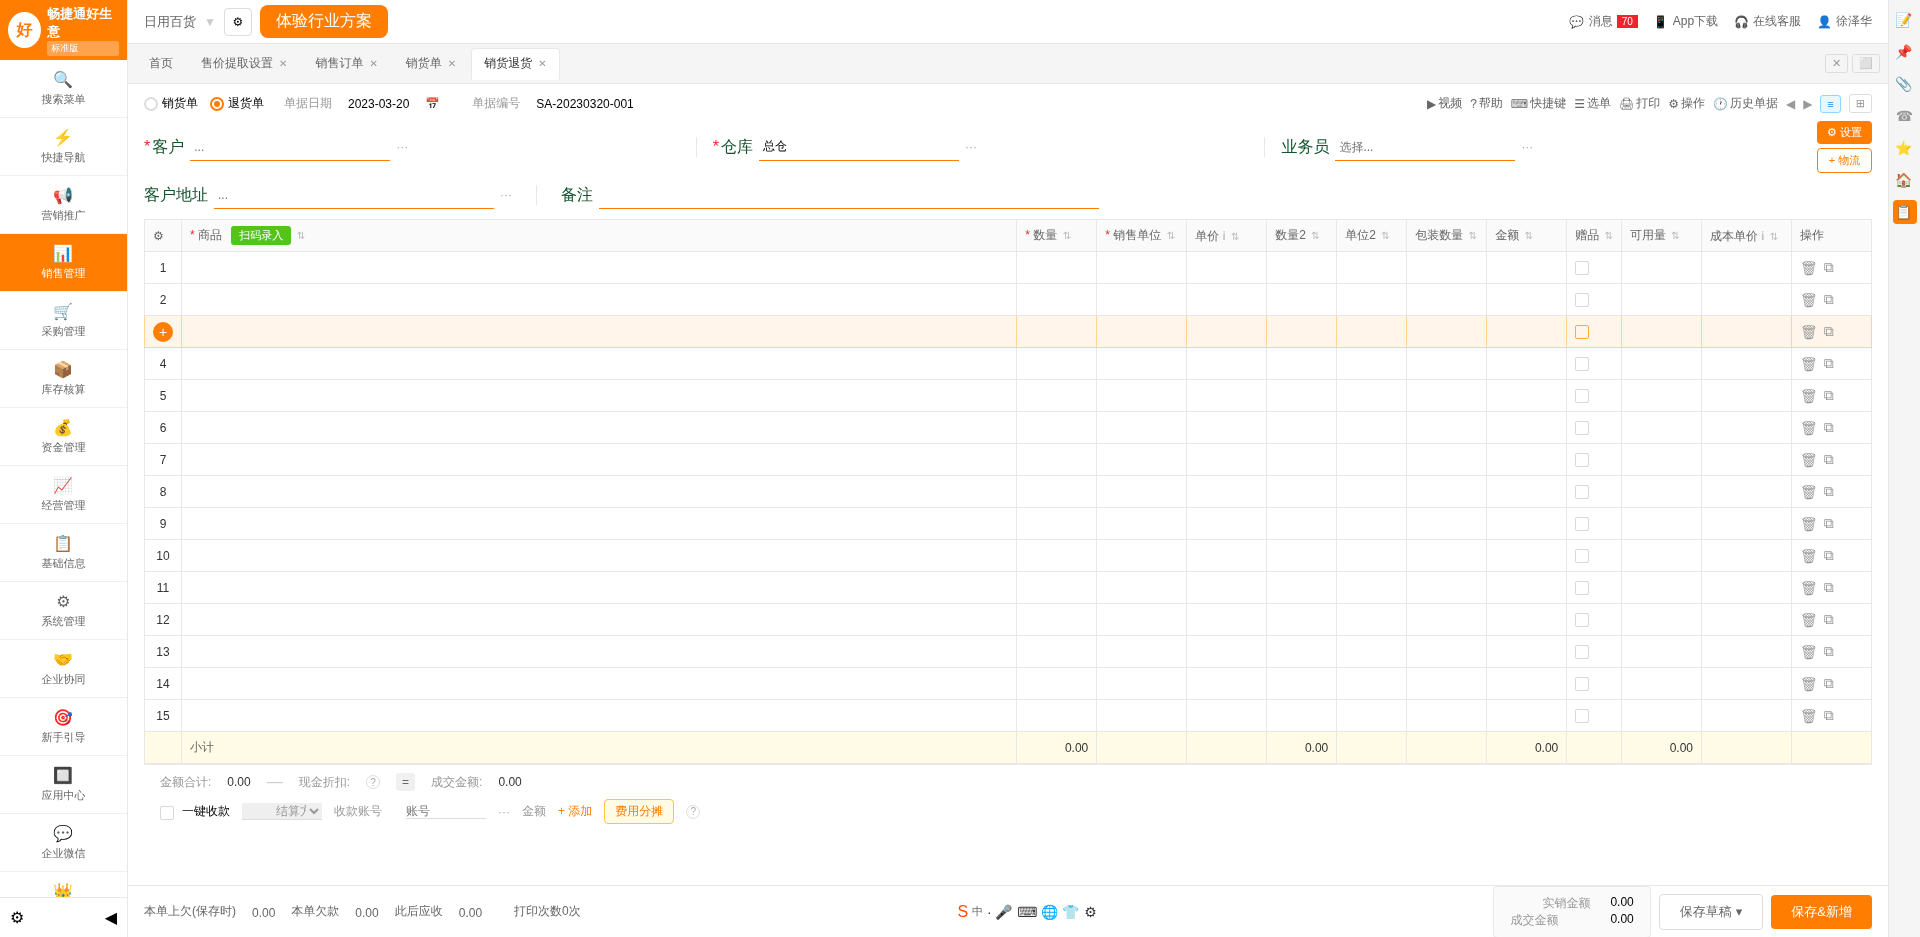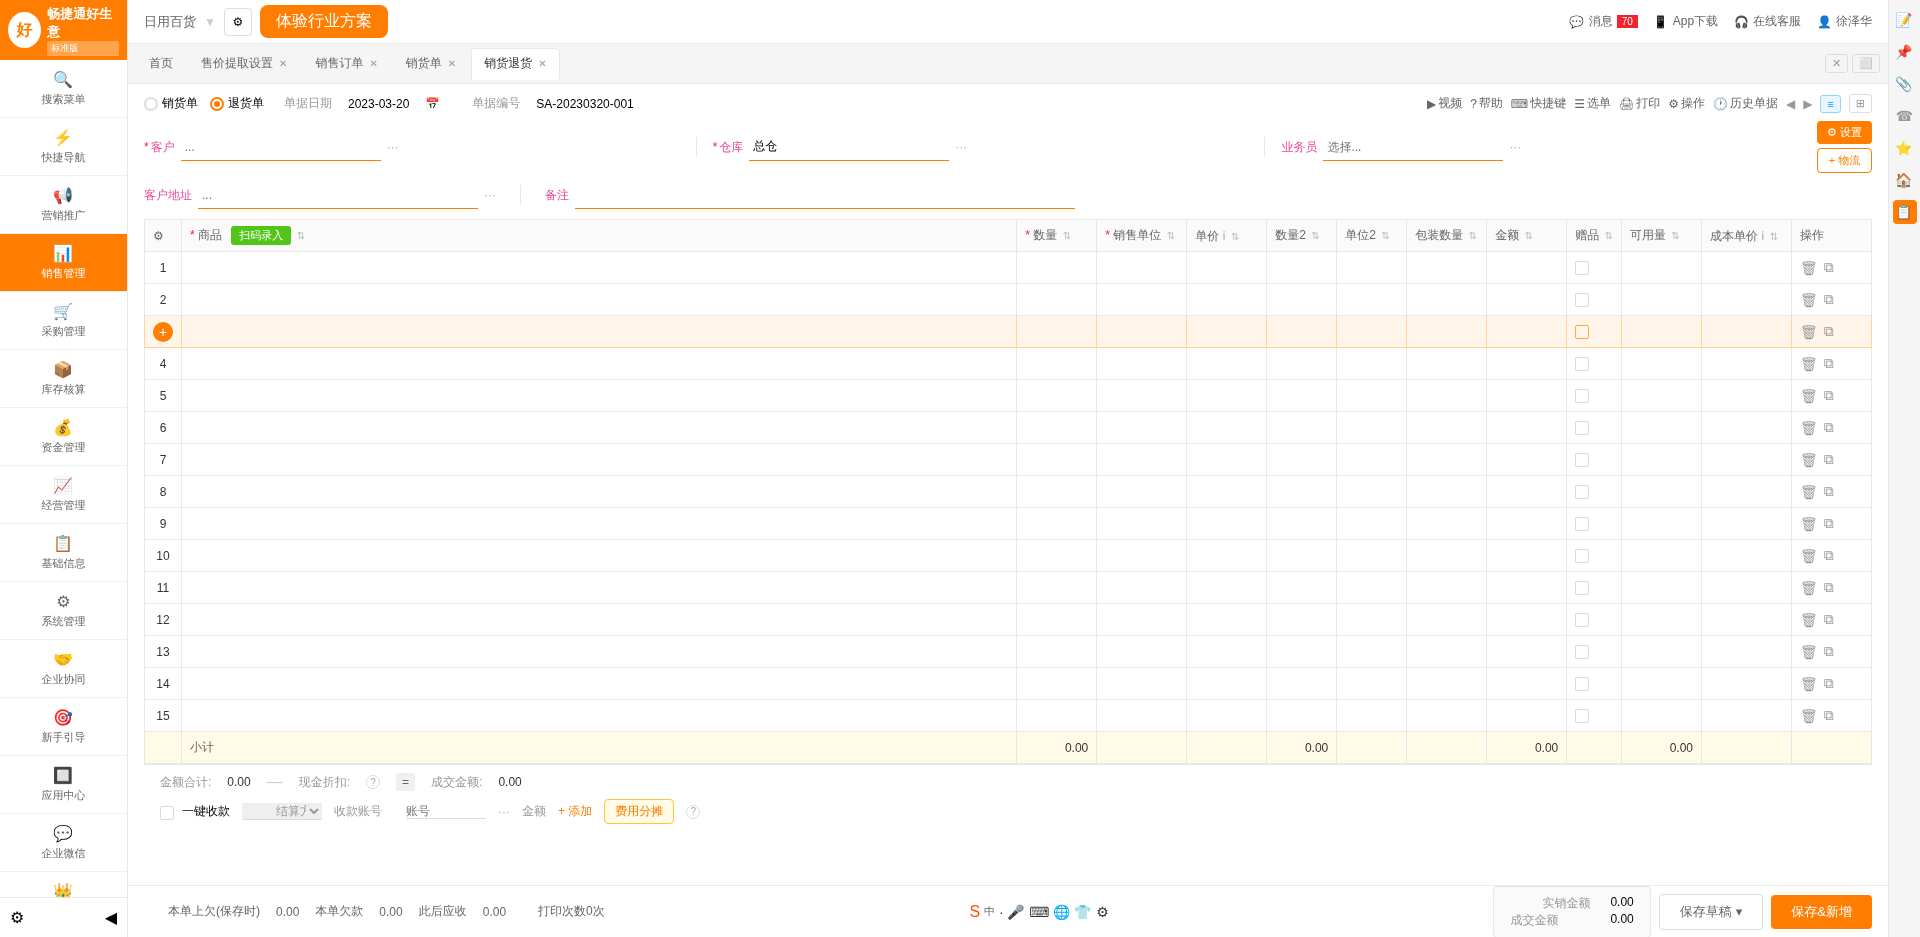--- a/index.html
+++ b/index.html
@@ -43,21 +43,21 @@
     .radio-group { display: flex; align-items: center; gap: 12px; }
     .radio-item { display: flex; align-items: center; gap: 4px; cursor: pointer; }
     .radio-circle { width: 14px; height: 14px; border: 2px solid #ddd; border-radius: 50%; display: flex; align-items: center; justify-content: center; }
     .radio-circle.selected { border-color: #ff7d00; }
     .radio-circle.selected::after { content: ''; width: 6px; height: 6px; background: #ff7d00; border-radius: 50%; }
     
     .doc-info { display: flex; align-items: center; gap: 16px; font-size: 12px; }
     
     .toolbar-actions { display: flex; align-items: center; gap: 8px; font-size: 12px; color: #666; }
     .action-btn { display: flex; align-items: center; gap: 2px; cursor: pointer; }
-    .form-label { color: #ec4899; font-size: 12px; white-space: nowrap; }
+    .form-label { color: #14532d; font-size: 16px; white-space: nowrap; }
     .form-label.required::before { content: '*'; color: #f5222d; margin-right: 2px; }
     .form-input { width: 180px; height: 28px; border: none; border-bottom: 1px solid #ff7d00; outline: none; font-size: 12px; padding: 0 4px; }
     .side-btn { background: #ff7d00; color: white; border: none; padding: 4px 10px; border-radius: 4px; cursor: pointer; font-size: 11px; white-space: nowrap; }
     .side-btn.outline { background: white; color: #ff7d00; border: 1px solid #ff7d00; }
     
     
     .data-table { width: 100%; border-collapse: collapse; font-size: 12px; }
     .data-table th { background: #fafafa; border: 1px solid #e8e8e8; padding: 6px 8px; text-align: left; font-weight: normal; color: #666; white-space: nowrap; position: relative; }
     .data-table td { border: 1px solid #e8e8e8; padding: 4px 8px; height: 32px; color: #333; }
     .data-table tr.active-row { background: #fff5eb; }
@@ -82,21 +82,21 @@
     .footer-row1 { display: flex; align-items: center; gap: 16px; margin-bottom: 8px; font-size: 12px; }
     .equals-badge { background: #f0f0f0; padding: 2px 6px; border-radius: 3px; color: #666; }
     
     .footer-row2 { display: flex; align-items: center; gap: 12px; font-size: 12px; }
     .payment-check { display: flex; align-items: flex-end; gap: 8px; }
     .add-cost-btn { color: #ff7d00; cursor: pointer; }
     .split-btn { background: #fffbe6; border: 1px solid #ffc53d; color: #ff7d00; padding: 3px 10px; border-radius: 4px; cursor: pointer; font-size: 12px; }
     
     
     .bottom-bar { height: 52px; background: white; border-top: 1px solid #e8e8e8; display: flex; align-items: center; justify-content: space-between; padding: 0 16px; }
-    .bottom-left { display: flex; align-items: center; gap: 16px; font-size: 12px; color: #666; margin-left: 24px; }
+    .bottom-left { display: flex; align-items: flex-end; gap: 16px; font-size: 12px; color: #666; }
     .bottom-right { display: flex; align-items: center; gap: 8px; }
     
     .save-draft-btn { background: white; border: 1px solid #ddd; color: #666; padding: 8px 20px; border-radius: 4px; cursor: pointer; font-size: 13px; display: flex; align-items: center; gap: 4px; }
     .save-new-btn { background: #ff7d00; border: none; color: white; padding: 8px 20px; border-radius: 4px; cursor: pointer; font-size: 13px; }
     
     .amount-summary { background: #fafafa; border: 1px solid #e8e8e8; padding: 8px 16px; border-radius: 4px; margin-left: 20px; }
     .amount-row { display: flex; justify-content: space-between; gap: 20px; font-size: 12px; }
     
     
     .right-sidebar { width: 32px; background: #f5f5f5; display: flex; flex-direction: column; align-items: center; padding: 8px 0; gap: 8px; border-left: 1px solid #e8e8e8; }

